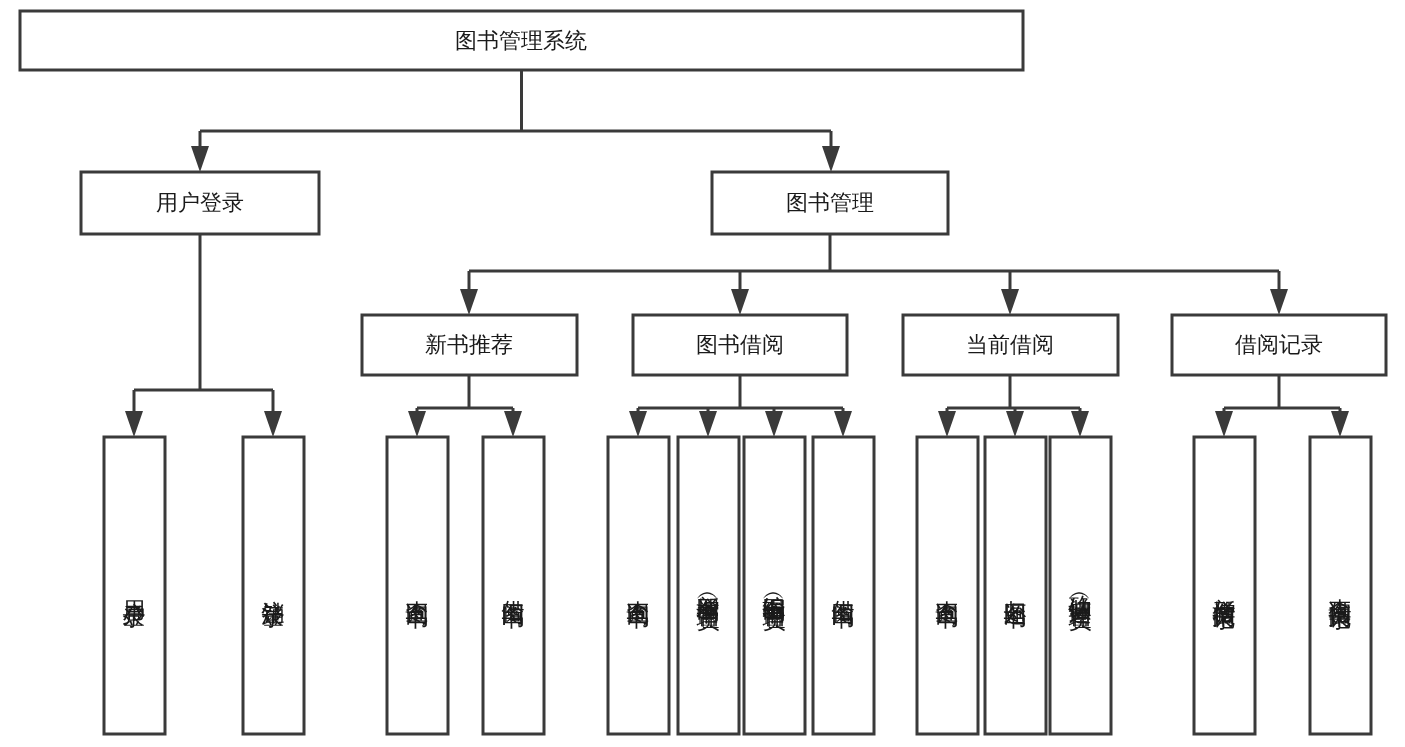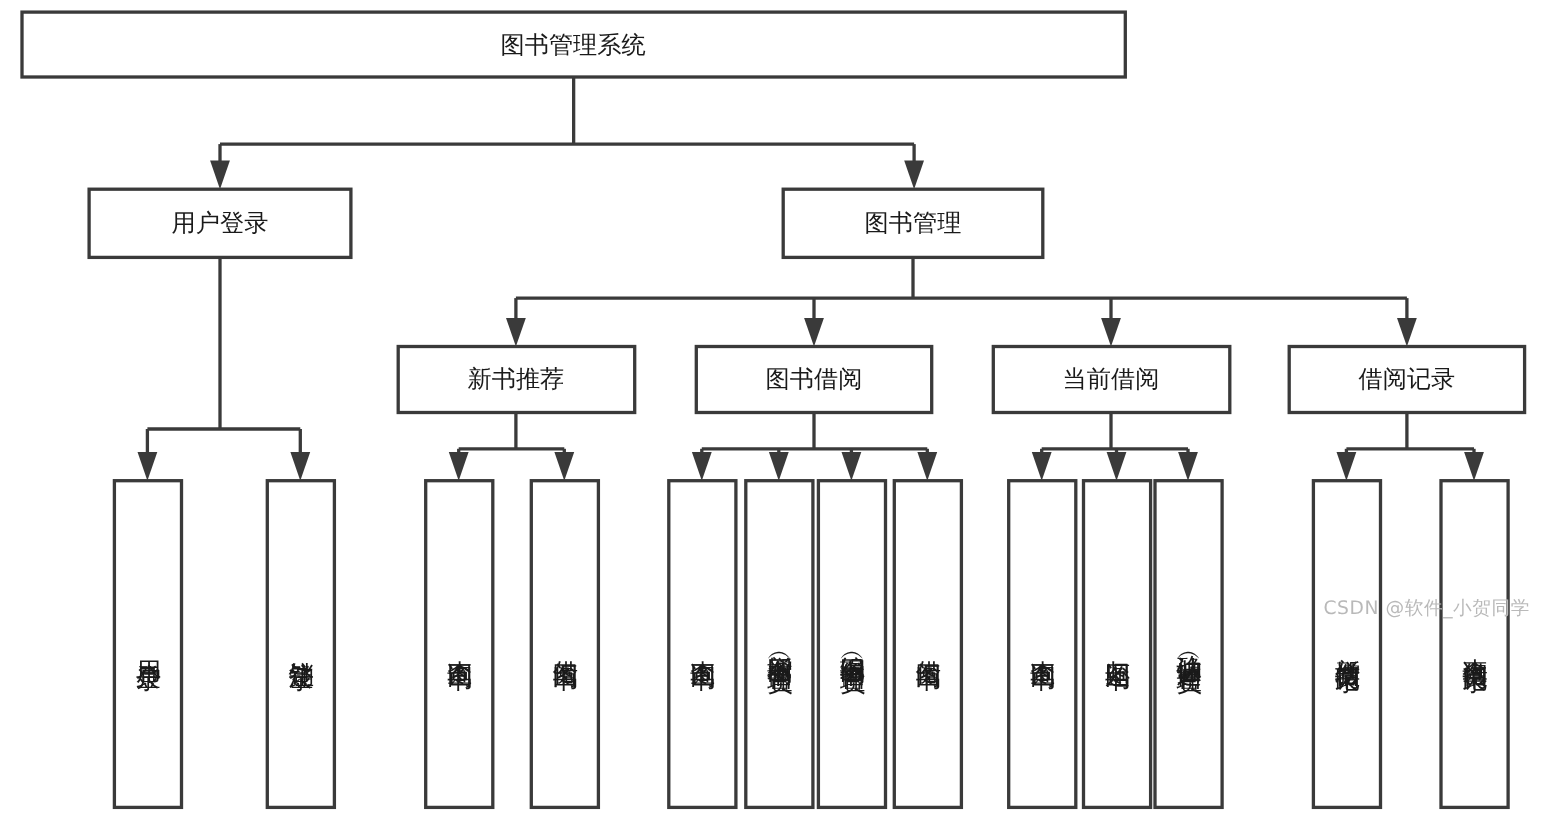--- a/index.html
+++ b/index.html
@@ -212,14 +212,13 @@
   <div class="vlabel" style="left: 608px; top: 437px; width: 61px; height: 297px; display: flex; align-items: center; justify-content: center;">查询图书</div>
   <div class="vlabel" style="left: 678px; top: 437px; width: 61px; height: 297px; display: flex; align-items: center; justify-content: center;">新增图书（管理员）</div>
   <div class="vlabel" style="left: 744px; top: 437px; width: 61px; height: 297px; display: flex; align-items: center; justify-content: center;">编辑图书（管理员）</div>
   <div class="vlabel" style="left: 813px; top: 437px; width: 61px; height: 297px; display: flex; align-items: center; justify-content: center;">借阅图书</div>
   <div class="vlabel" style="left: 917px; top: 437px; width: 61px; height: 297px; display: flex; align-items: center; justify-content: center;">查询图书</div>
   <div class="vlabel" style="left: 985px; top: 437px; width: 61px; height: 297px; display: flex; align-items: center; justify-content: center;">归还图书</div>
   <div class="vlabel" style="left: 1050px; top: 437px; width: 61px; height: 297px; display: flex; align-items: center; justify-content: center;">确认归还（管理员）</div>
   <div class="vlabel" style="left: 1194px; top: 437px; width: 61px; height: 297px; display: flex; align-items: center; justify-content: center;">新增借阅记录</div>
   <div class="vlabel" style="left: 1310px; top: 437px; width: 61px; height: 297px; display: flex; align-items: center; justify-content: center;">查询借阅记录</div>
 
-  <div class="watermark">CSDN @软件_小贺同学</div>
 </div>
 
 </body></html>

